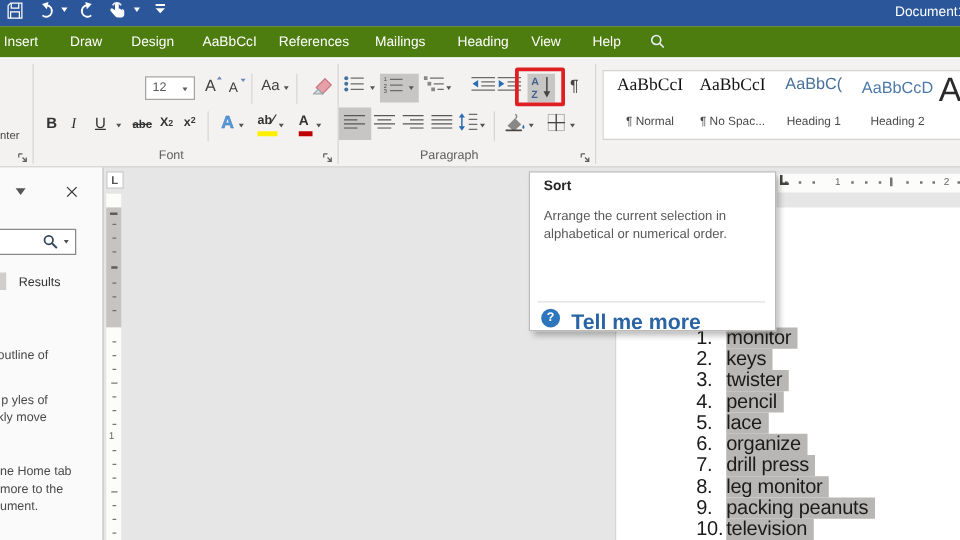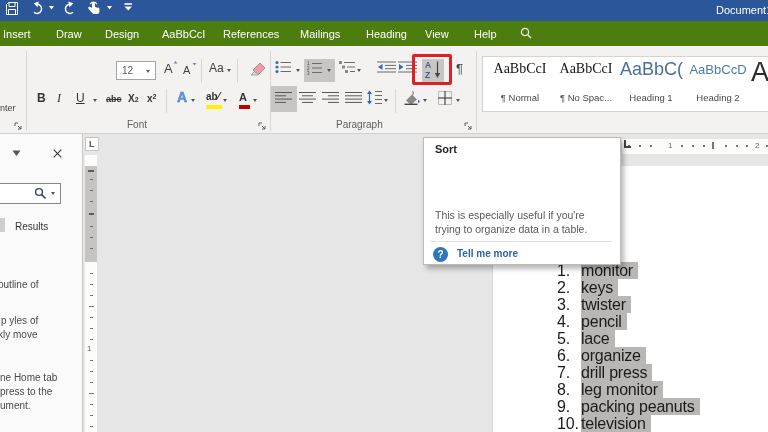--- a/index.html
+++ b/index.html
@@ -33,21 +33,21 @@
   #vruler-gray { left:85px; top:166px; width:12px; height:96px; background:#c6c4c2; }
   #vruler-white { left:85px; top:262px; width:12px; height:170px; background:#fcfcfb; }
   .rtick { position:absolute; background:#777573; }
   .rnum { position:absolute; font-size:8px; color:#666462; }
   
   #tooltip { left:423px; top:137px; width:198px; height:128px; background:#ffffff; border:1px solid #bcb9b7; box-shadow:3px 4px 5px rgba(0,0,0,0.28); }
   #tooltip .tt-title { position:absolute; left:11px; top:5px; font-size:11px; font-weight:bold; color:#262626; }
   #tooltip .tt-body { position:absolute; left:11px; font-size:10.5px; color:#595959; line-height:14px; }
   #tooltip .tt-sep { position:absolute; left:6px; top:103px; width:182px; height:1px; background:#e2e0de; }
   #tooltip .tt-q { position:absolute; left:9px; top:109px; width:15px; height:15px; border-radius:50%; background:#2d76bb; color:#ffffff; font-size:10px; font-weight:bold; text-align:center; line-height:15px; }
-  #tooltip .tt-more { position:absolute; left:33px; top:110px; font-size:10px; font-weight:bold; color:#2a64a5; }
+  #tooltip .tt-more { position:absolute; left:33px; top:110px; font-size:17px; font-weight:bold; color:#2a64a5; }
 </style>
 </head>
 <body>
 
 <div class="abs" id="titlebar">
   <svg class="abs" style="left:5px;top:1px" width="130" height="16" viewBox="0 0 130 16">
 
     <g stroke="#ffffff" fill="none" stroke-width="1">
       <path d="M1.5 3.5 L3.5 1.5 H12.5 V13.5 H1.5 Z"></path>
       <path d="M4 1.5 V5.5 H10 V1.5"></path>
@@ -238,21 +238,21 @@
     <path d="M0.5 0.5 H13.5 V13.5 H0.5 Z M7 0.5 V13.5 M0.5 7 H13.5" stroke="#bbb9b7" fill="none"></path>
     <path d="M0 7 H14 M7 0 V14" stroke="#444"></path>
   </svg>
   <div class="dar2" style="left:456px;top:52px"></div>
 
   <div class="abs" style="left:482px;top:9px;width:290px;height:56px;background:#ffffff;border:1px solid #d5d3d1">
     <div class="abs" style="left:7px;top:4px;width:60px;font-size:14px;font-family:'Liberation Serif',serif;color:#141414;text-align:center">AaBbCcI</div>
     <div class="abs" style="left:7px;top:35px;width:60px;font-size:9.5px;color:#494949;text-align:center">¶ Normal</div>
     <div class="abs" style="left:71px;top:4px;width:64px;font-size:14px;font-family:'Liberation Serif',serif;color:#141414;text-align:center">AaBbCcI</div>
     <div class="abs" style="left:71px;top:35px;width:64px;font-size:9.5px;color:#494949;text-align:center">¶ No Spac...</div>
-    <div class="abs" style="left:137px;top:2px;width:62px;font-size:18px;color:#47719c;text-align:center">AaBbC(</div>
+    <div class="abs" style="left:137px;top:2px;width:62px;font-size:13px;color:#47719c;text-align:center">AaBbC(</div>
     <div class="abs" style="left:137px;top:35px;width:62px;font-size:9.5px;color:#494949;text-align:center">Heading 1</div>
     <div class="abs" style="left:203px;top:5px;width:64px;font-size:13px;color:#4d7aa9;text-align:center">AaBbCcD</div>
     <div class="abs" style="left:203px;top:35px;width:64px;font-size:9.5px;color:#494949;text-align:center">Heading 2</div>
     <div class="abs" style="left:268px;top:0px;font-size:27px;color:#2b2b2b">A</div>
   </div>
 </div>
 
 <div class="abs" id="navpane"></div>
 <div class="abs" id="navborder"></div>
 
@@ -267,21 +267,21 @@
   <circle cx="5" cy="5" r="3.4" fill="none" stroke="#33475c" stroke-width="1.4"></circle>
   <path d="M7.6 7.6 L11.5 11.5" stroke="#33475c" stroke-width="1.6"></path>
 </svg>
 <div class="dar2" style="left:51px;top:192px"></div>
 <div class="abs" style="left:15px;top:221px;font-size:10px;color:#333">Results</div>
 <div class="abs" style="left:0px;top:218px;width:5px;height:14px;background:#d0cecc"></div>
 <div class="abs" style="left:-2px;top:279px;font-size:10px;color:#4a4a4a">outline of</div>
 <div class="abs" style="left:1px;top:315px;font-size:10px;color:#4a4a4a">p yles of</div>
 <div class="abs" style="left:-2px;top:329px;font-size:10px;color:#4a4a4a">kly move</div>
 <div class="abs" style="left:0px;top:372px;font-size:10px;color:#4a4a4a">ne Home tab</div>
-<div class="abs" style="left:0px;top:386px;font-size:10px;color:#4a4a4a">press to the</div>
+<div class="abs" style="left:0px;top:386px;font-size:10px;color:#4a4a4a">more to the</div>
 <div class="abs" style="left:0px;top:400px;font-size:10px;color:#4a4a4a">ument.</div>
 
 <div class="abs" id="page"></div>
 
 <div class="abs" style="left:85px;top:137px;width:14px;height:14px;background:#ffffff;border:1px solid #c8c6c4"></div>
 <div class="abs" style="left:89px;top:139px;font-size:9px;font-weight:bold;color:#555">L</div>
 <div class="abs" id="hruler"></div>
 <div class="abs" id="vruler-top"></div>
 <div class="abs" id="vruler-gray"></div>
 <div class="abs" id="vruler-white"></div>
@@ -333,17 +333,17 @@
     <div class="li" style="left:557px;top:330px"><span style="display:inline-block;width:24px">5.</span><span class="hl">lace</span></div>
     <div class="li" style="left:557px;top:347px"><span style="display:inline-block;width:24px">6.</span><span class="hl">organize</span></div>
     <div class="li" style="left:557px;top:364px"><span style="display:inline-block;width:24px">7.</span><span class="hl">drill press</span></div>
     <div class="li" style="left:557px;top:381px"><span style="display:inline-block;width:24px">8.</span><span class="hl">leg monitor</span></div>
     <div class="li" style="left:557px;top:398px"><span style="display:inline-block;width:24px">9.</span><span class="hl">packing peanuts</span></div>
     <div class="li" style="left:557px;top:415px"><span style="display:inline-block;width:24px">10.</span><span class="hl">television</span></div>
   </div>
 
 <div class="abs" id="tooltip">
   <div class="tt-title">Sort</div>
-  <div class="tt-body" style="top:70px">This is especially useful if you're<br>trying to organize data in a table.</div>
+  <div class="tt-body" style="top:28px">Arrange the current selection in<br>alphabetical or numerical order.</div>
   <div class="tt-sep"></div>
   <div class="tt-q">?</div>
   <div class="tt-more">Tell me more</div>
 </div>
 
 </body></html>

